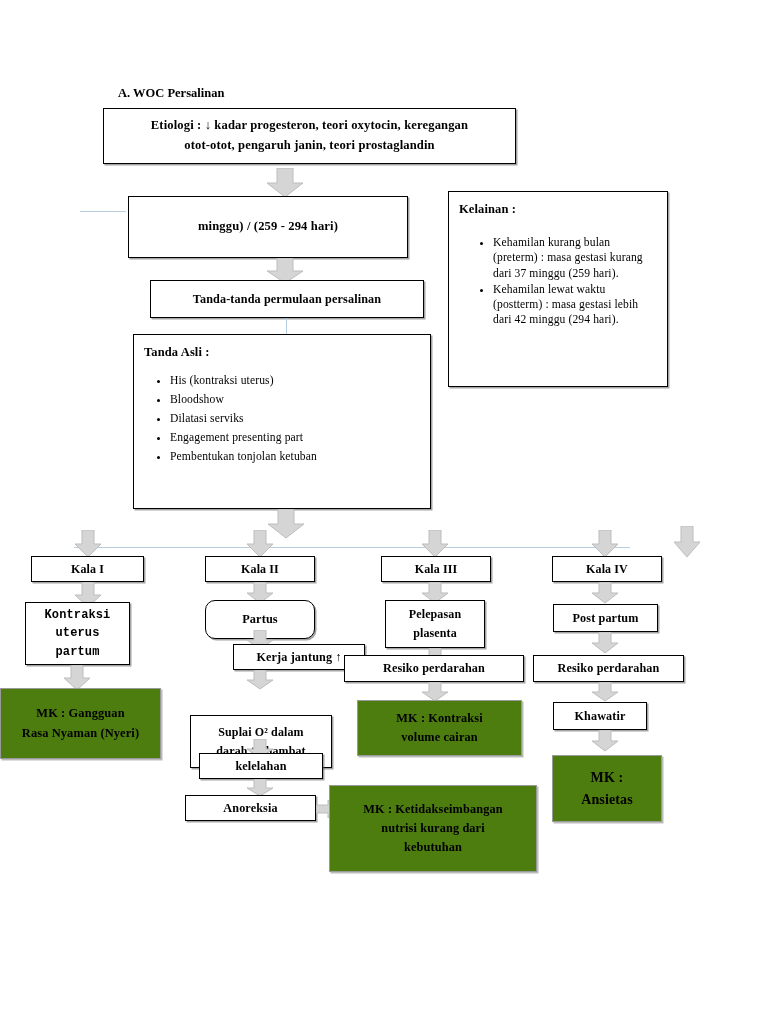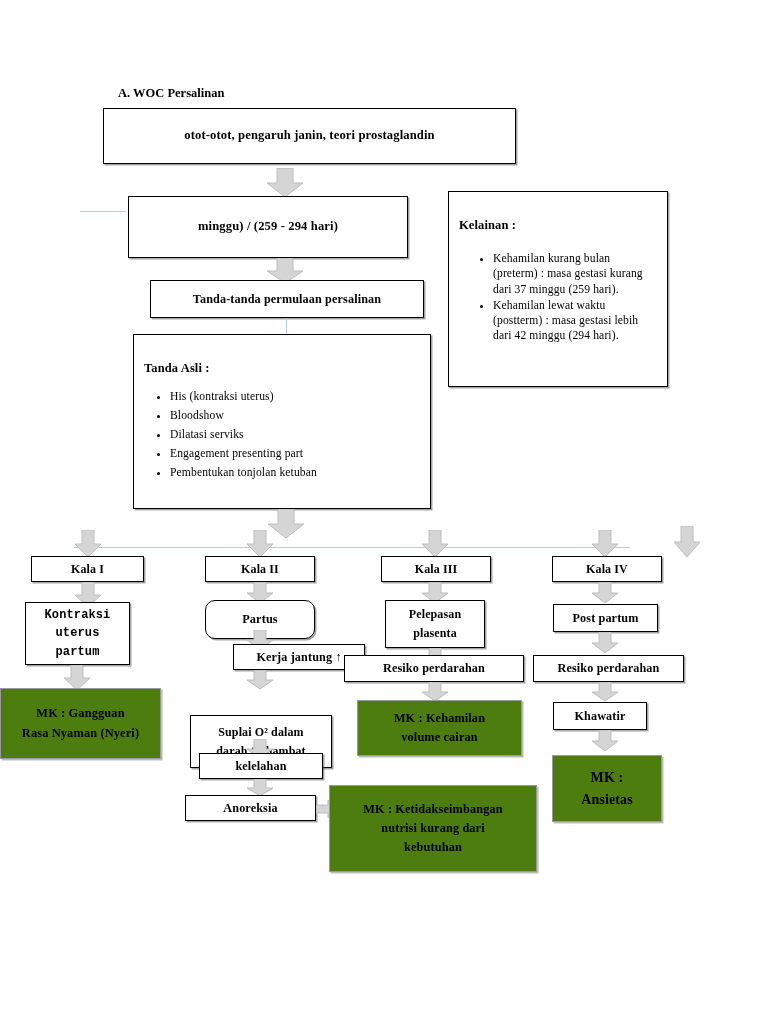--- a/index.html
+++ b/index.html
@@ -45,21 +45,21 @@
   .node.gray {
     background: #4d7c0f;
     border: 1px solid #9a9a9a;
     box-shadow: 1.5px 1.5px 0 rgba(120,120,120,0.5);
   }
   .node.plain {
     align-items: flex-start;
     justify-content: flex-start;
     text-align: left;
     font-weight: normal;
-    padding: 24px 10px;
+    padding: 8px 10px;
   }
 
   
   .page-title {
     position: absolute;
     font-weight: bold;
     font-size: 12.5px;
     white-space: nowrap;
   }
 
@@ -104,20 +104,21 @@
   .conn.v { width: 1.2px; }
 </style>
 </head>
 <body>
 
 <div id="canvas">
 
   <div class="page-title" style="left:118px; top:86px;">A.  WOC Persalinan</div>
 
   <div class="node shadowed" style="left:103px; top:108px; width:413px; height:56px; flex-direction:column; font-size:12.6px;">
+    <span>Etiologi : ↓ kadar progesteron, teori oxytocin, keregangan</span>
     <span>otot-otot, pengaruh janin, teori prostaglandin</span>
   </div>
 
   <div class="arrow-down" style="left:265px; top:168px; width:40px; height:30px;">
     <svg width="40" height="30" viewBox="0 0 40 30">
         <polygon points="12,0 28,0 28,15 38,15 20,29 2,15 12,15" fill="#d5d5d5" stroke="#bdbdbd" stroke-width="1"></polygon>
       </svg>
   </div>
 
   <div class="conn h" style="left:80px; top:211px; width:46px;"></div>
@@ -290,21 +291,21 @@
 
   <div class="node shadowed" style="left:344px; top:655px; width:180px; height:27px; font-size:12.2px;">Resiko perdarahan</div>
 
   <div class="arrow-down" style="left:420px; top:682px; width:30px; height:20px;">
     <svg width="30" height="20" viewBox="0 0 30 20">
         <polygon points="9,0 21,0 21,10 28,10 15,19 2,10 9,10" fill="#d5d5d5" stroke="#bdbdbd" stroke-width="1"></polygon>
       </svg>
   </div>
 
   <div class="node gray" style="left:357px; top:700px; width:165px; height:56px; flex-direction:column; font-size:12.3px;">
-    <span>MK : Kehamilan</span>
+    <span>MK : Kontraksi</span>
     <span>volume cairan</span>
   </div>
 
   <div class="arrow-down" style="left:590px; top:530px; width:30px; height:28px;">
     <svg width="30" height="28" viewBox="0 0 30 28">
         <polygon points="9,0 21,0 21,14 28,14 15,27 2,14 9,14" fill="#d5d5d5" stroke="#bdbdbd" stroke-width="1"></polygon>
       </svg>
   </div>
 
   <div class="node shadowed" style="left:552px; top:556px; width:110px; height:26px; font-size:12px;">Kala IV</div>

